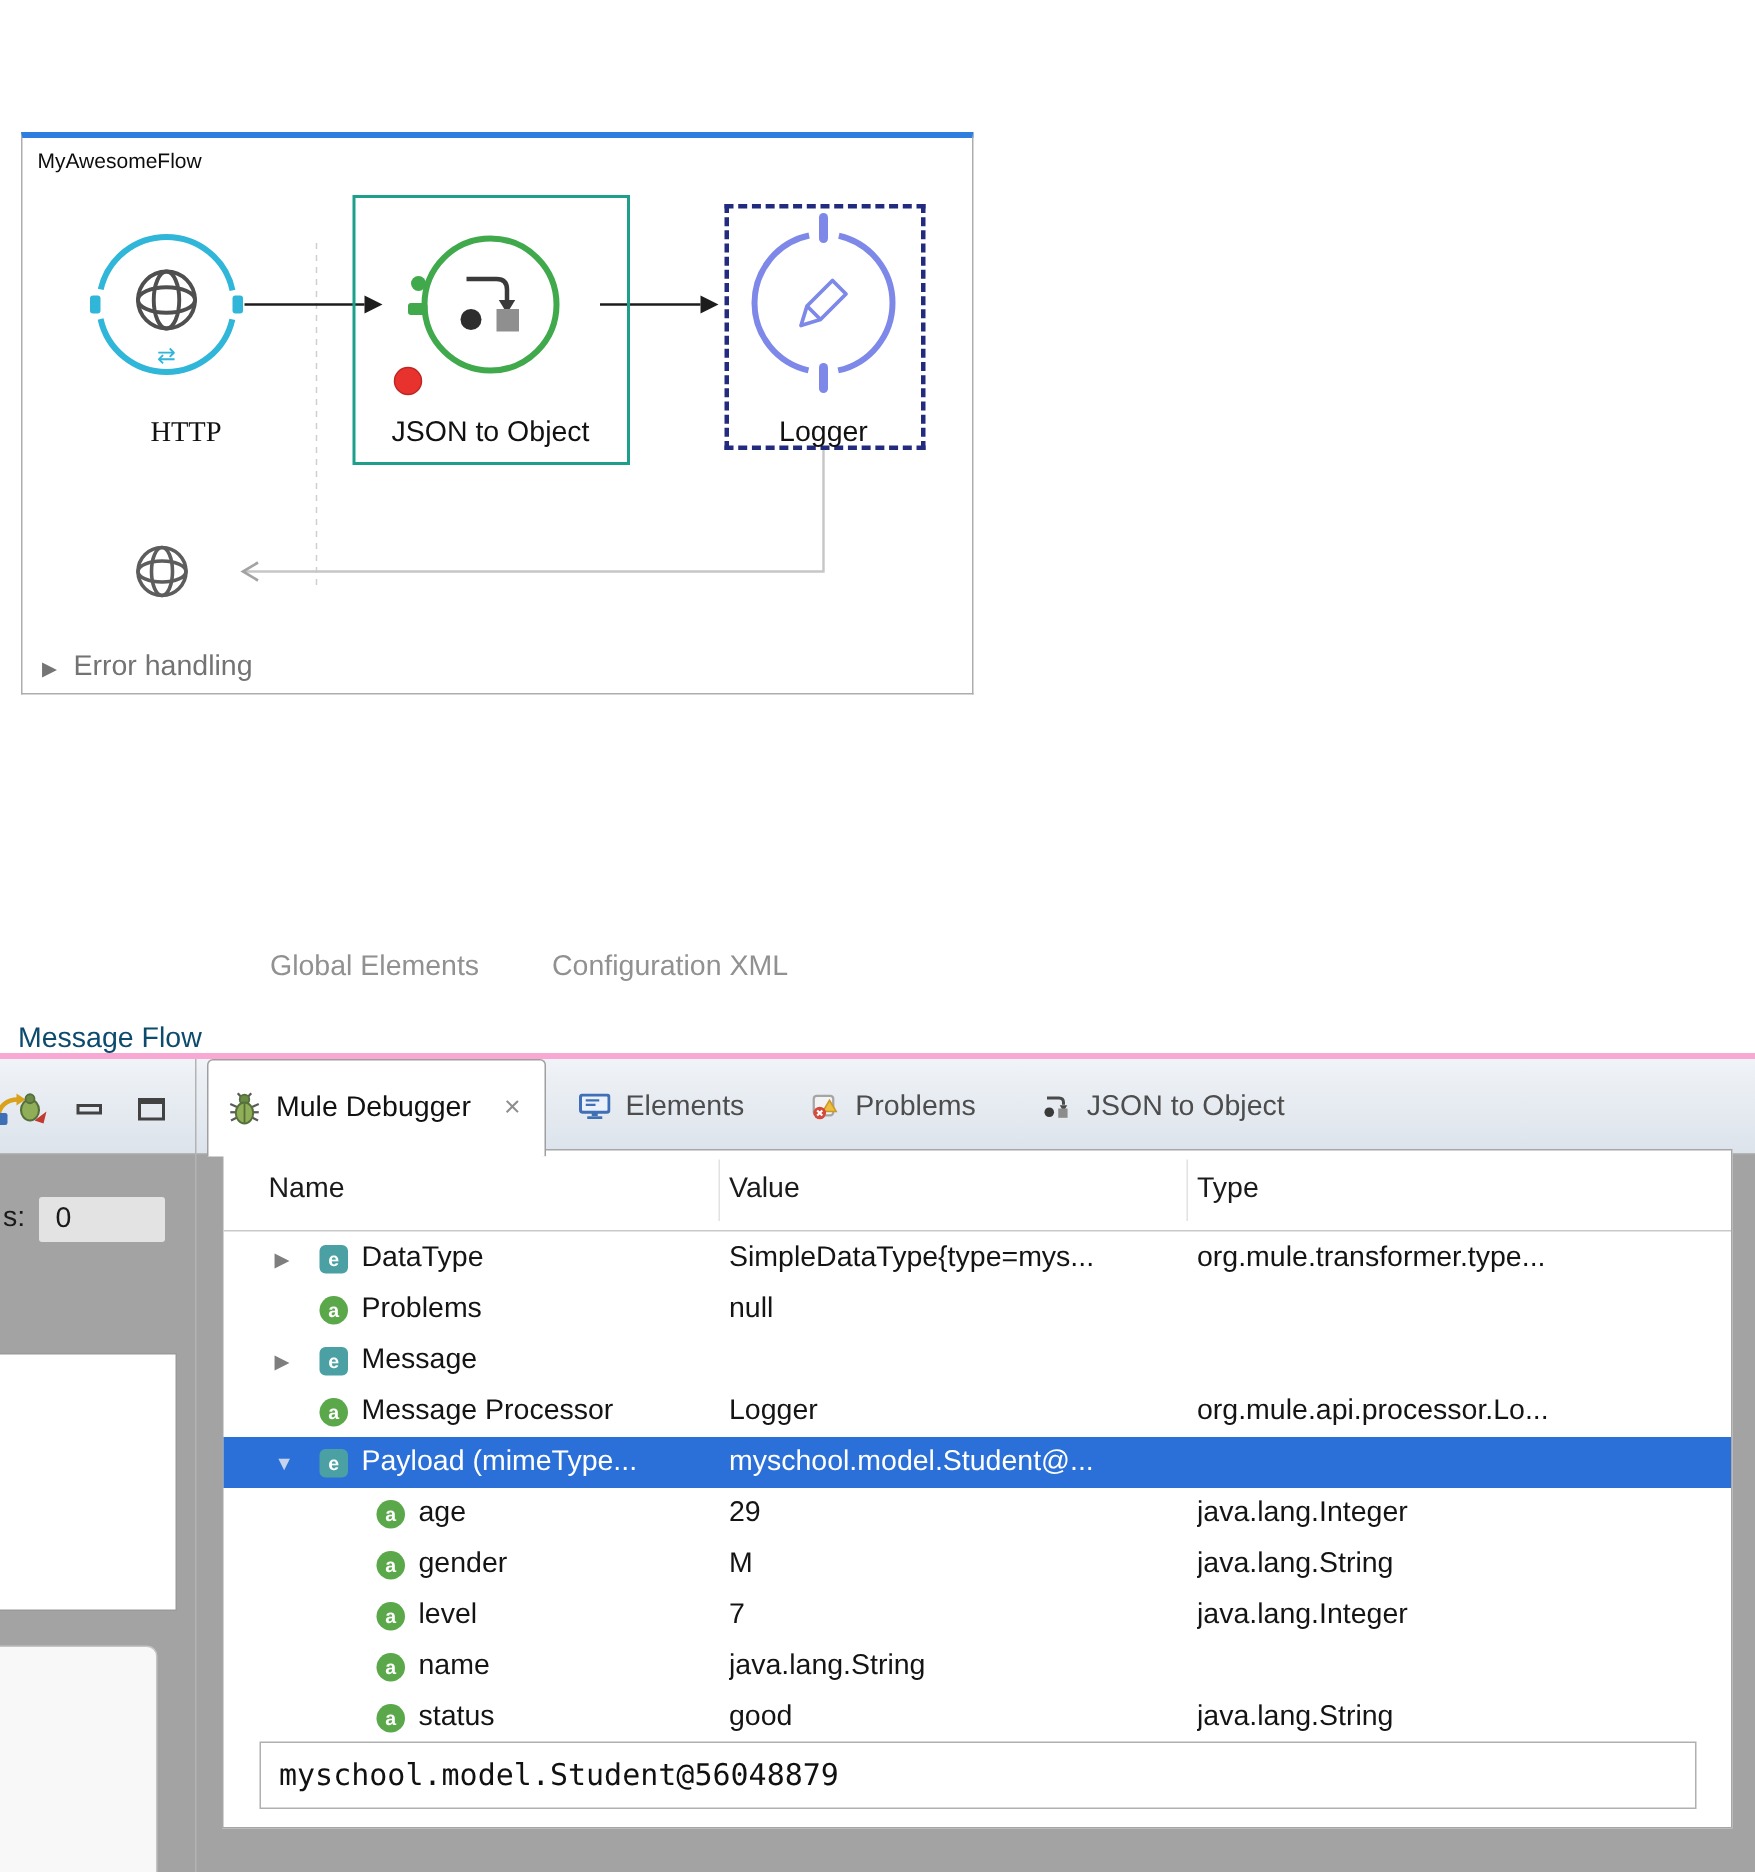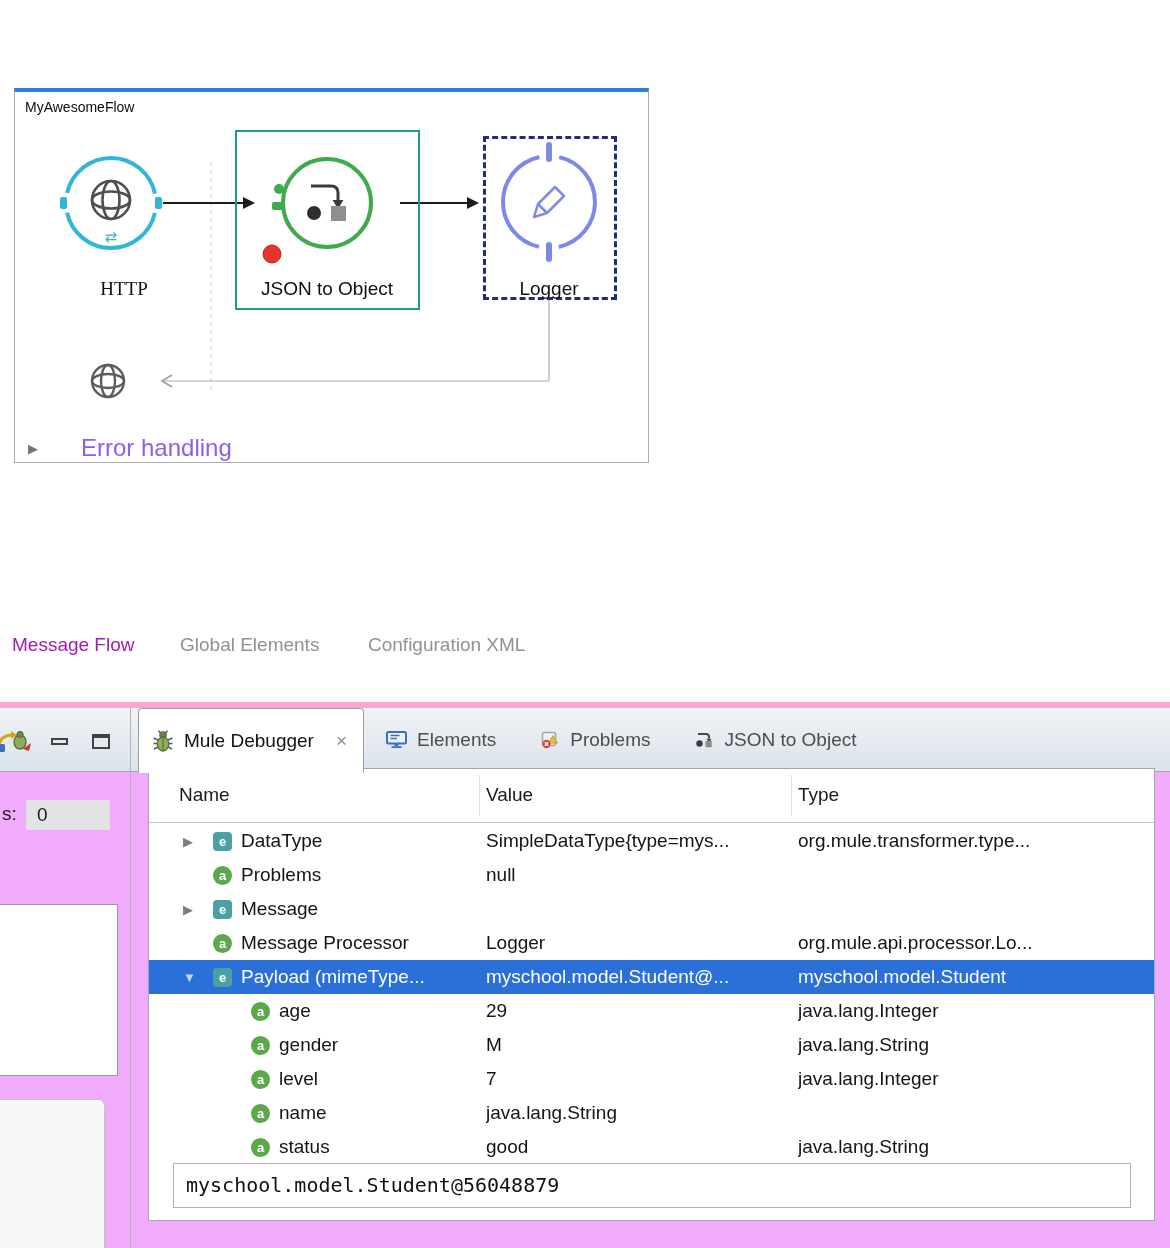--- a/index.html
+++ b/index.html
@@ -37,33 +37,33 @@
   }
   .lbl-http   { left: 49px;  width: 120px; font-family: Liberation Serif, serif; }
   .lbl-json   { left: 222px; width: 180px; }
   .lbl-logger { left: 474px; width: 120px; }
 
   .error-handling {
     position: absolute; left: 13px; top: 342px;
     display: flex; align-items: center; gap: 11px;
   }
   .error-handling .tri { color: #757575; font-size: 13px; }
-  .error-handling .txt { font-size: 24px; color: #8b5cf6; margin-left: 32px; }
+  .error-handling .txt { font-size: 19px; color: #737373; }
 
   
   .editor-tabs { position: absolute; left: 0; top: 630px; width: 100%; height: 36px; }
   .editor-tabs span { position: absolute; top: 4px; font-size: 19px; white-space: nowrap; }
-  .etab-active   { left: 12px;  color: #a21caf; }
+  .etab-active   { left: 12px;  color: #0c4a6e; margin-top: 48px; }
   .etab-global   { left: 180px; color: #919191; }
   .etab-xml      { left: 368px; color: #919191; }
 
   
   .bottom-panel {
     position: absolute; left: 0; top: 702px; width: 1170px; height: 546px;
-    border-top: 6px solid #f9a8d4; background: #f0abfc; overflow: hidden;
+    border-top: 4px solid #f9a8d4; background: #a3a3a3; overflow: hidden;
   }
   .tabbar-row {
     position: absolute; left: 0; right: 0; top: 0; height: 64px;
     background: linear-gradient(#f0f3f7, #dce3eb);
     border-bottom: 1px solid #a8a8a8;
   }
   .v-divider {
     position: absolute; left: 130px; top: 0; bottom: 0; width: 1px;
     background: #b3b3b3; z-index: 5;
   }
@@ -356,21 +356,20 @@
           <div class="cell c-val">Logger</div>
           <div class="cell c-typ">org.mule.api.processor.Lo...</div>
         </div>
         <div class="dbg-row lvl0 selected">
           <div class="cell c-name">
             <span class="expander">▼</span>
             <span class="var-icon ic-e">e</span>
             <span class="nm">Payload (mimeType...</span>
           </div>
           <div class="cell c-val">myschool.model.Student@...</div>
-          <div class="cell c-typ">myschool.model.Student</div>
         </div>
         <div class="dbg-row lvl1">
           <div class="cell c-name">
             <span class="expander"></span>
             <span class="var-icon ic-a">a</span>
             <span class="nm">age</span>
           </div>
           <div class="cell c-val">29</div>
           <div class="cell c-typ">java.lang.Integer</div>
         </div>

